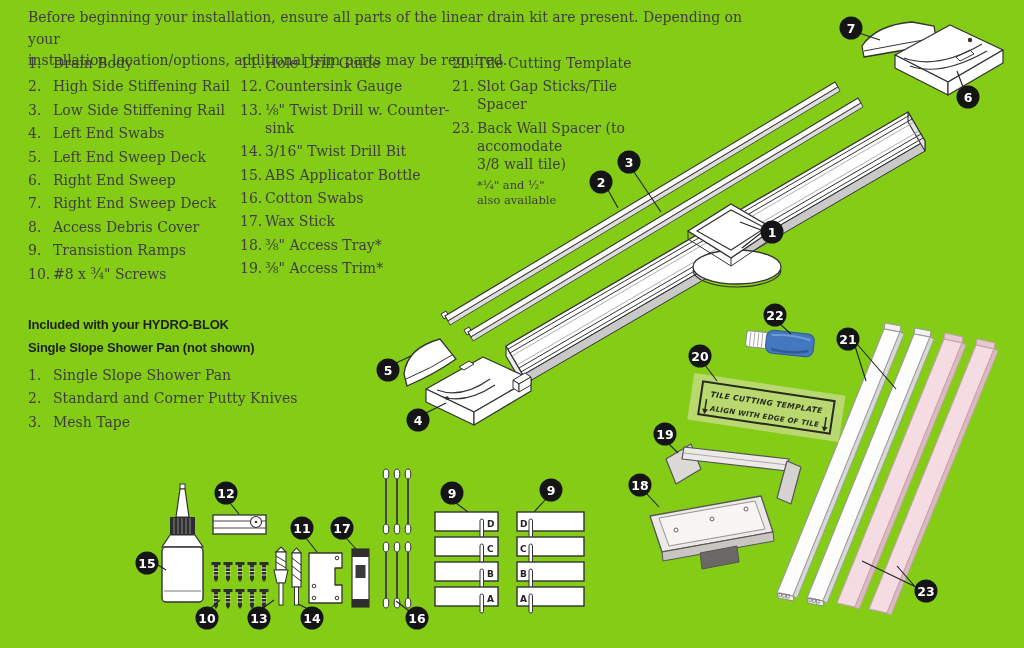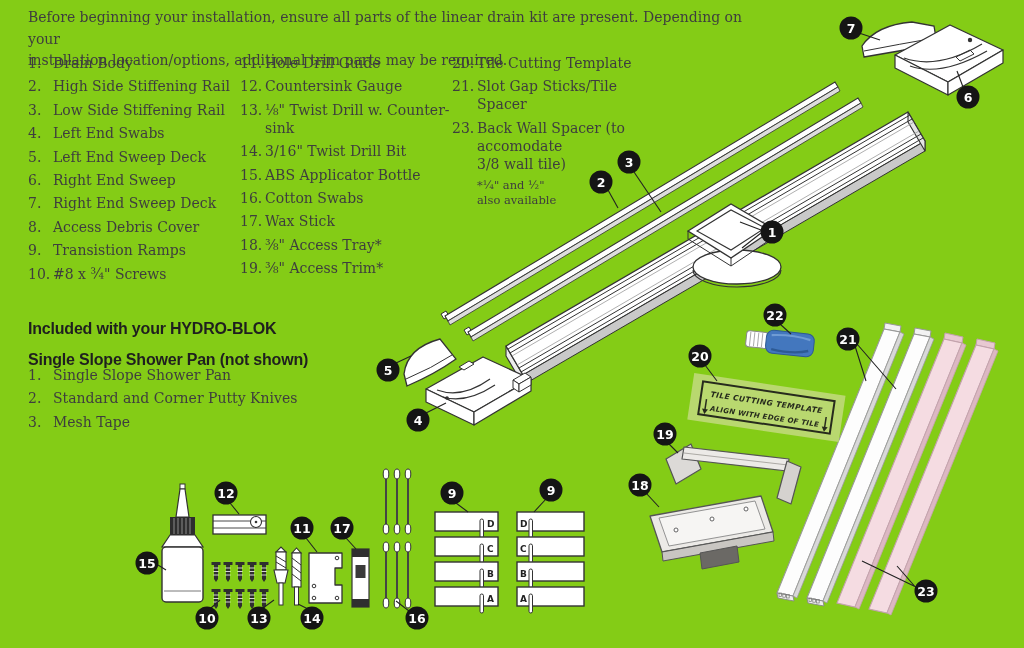--- a/index.html
+++ b/index.html
@@ -9,21 +9,21 @@
          white-space:pre-line;}
   .pcol{position:absolute;top:54px;}
   #col1{left:28px;width:210px;}
   #col2{left:240px;width:210px;}
   #col3{left:452px;width:215px;}
   .pitem{display:flex;margin-bottom:5.4px;font-size:14px;line-height:18px;}
   .pnum{flex:none;width:25px;}
   .ptext{white-space:pre-line;}
   .footnote{margin-left:25px;margin-top:4px;font-size:11.5px;line-height:15px;white-space:pre-line;}
   .inc-head{position:absolute;left:28px;top:313px;font-family:"Liberation Sans",sans-serif;
-            font-weight:700;font-size:16px;line-height:31px;color:#1f1f1f;white-space:pre-line;
+            font-weight:700;font-size:13px;line-height:23px;color:#1f1f1f;white-space:pre-line;
             letter-spacing:-0.2px;}
   #inclist{position:absolute;left:28px;top:366px;width:280px;}
   svg{position:absolute;left:0;top:0;}
   .ln{stroke:#333;fill:none;}
   .badge circle{fill:#151515;}
   .badge text{fill:#fff;font-family:"DejaVu Sans",sans-serif;font-weight:bold;font-size:12.5px;
               text-anchor:middle;}
   .leader{stroke:#222;stroke-width:1.1;fill:none;}
   .tmpl-text{font-family:"DejaVu Sans",sans-serif;font-weight:bold;font-style:italic;
              fill:#272b1d;text-anchor:middle;}

